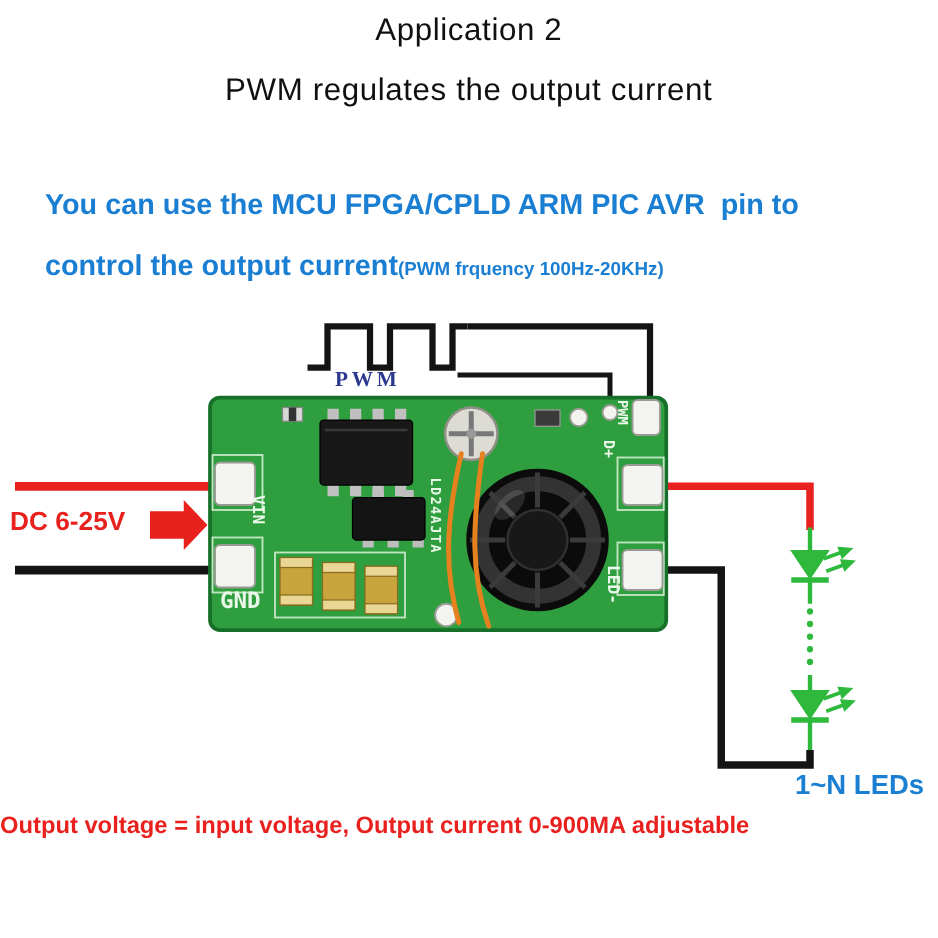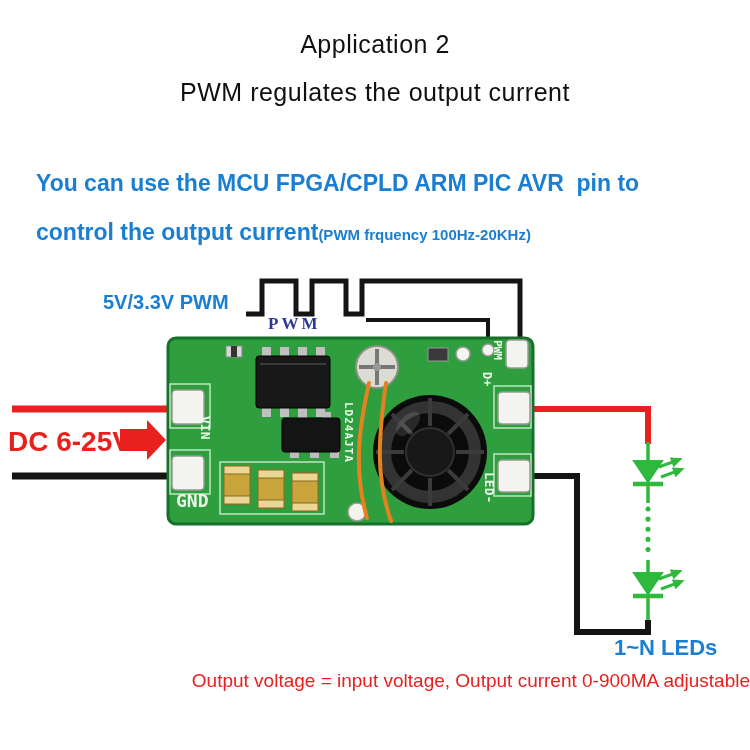--- a/index.html
+++ b/index.html
@@ -3,21 +3,21 @@
 <meta charset="utf-8">
 <style>
   * { margin:0; padding:0; box-sizing:border-box; }
   html,body { width:750px; height:750px; }
   body {
     background:#ffffff;
     font-family:"Liberation Sans", sans-serif;
     position:relative;
     overflow:hidden;
   }
-  .stage { position:absolute; inset:0; width:750px; height:562px;margin-top:20px; }
+  .stage { position:absolute; inset:0; width:750px; height:562px; }
   svg.diagram { position:absolute; left:0; top:0; }
   .abs { position:absolute; }
 
   .title, .subtitle {
     left:0; top:10px; width:750px; text-align:center;
     font-size:25px; color:#101010; letter-spacing:0.5px;
   }
   .subtitle { top:58px; }
 
   .desc { color:var(--accent-blue,#1a7fd2); font-weight:bold; white-space:pre; }
@@ -25,25 +25,25 @@
   .desc2 { left:36px; top:199px; font-size:23px; }
   .desc2 .note { font-size:15px; }
 
   .pwm-signal { left:103px; top:271px; font-size:20px; font-weight:bold; color:var(--accent-blue,#1a7fd2); }
   .pwm-caption {
     left:268px; top:294px; font-size:17px; font-weight:bold;
     font-family:"Liberation Serif", serif; letter-spacing:3px;
     color:var(--pwm-caption-blue,#2b3990);
   }
 
-  .dc-label { left:8px; top:406px; font-size:28px; font-weight:bold; color:var(--accent-red,#e8211f); }
-  .leds-label { left:614px; top:615px; font-size:22px; font-weight:bold; color:var(--accent-blue,#1a7fd2); }
+  .dc-label { left:8px; top:406px; font-size:21px; font-weight:bold; color:var(--accent-red,#e8211f); }
+  .leds-label { left:636px; top:615px; font-size:22px; font-weight:bold; color:var(--accent-blue,#1a7fd2); }
   .footer {
-    left:0; top:650px; width:750px; text-align:right;
-    font-size:19px; font-weight:normal; color:var(--accent-red,#e8211f);
+    left:0; top:650px; width:750px; text-align:left;
+    font-size:19px; font-weight:bold; color:var(--accent-red,#e8211f);
   }
 
   .silk {
     font-family:"DejaVu Sans Mono", monospace;
     font-weight:bold; color:#e9f8e9; line-height:1;
   }
   .rot { transform:rotate(90deg); transform-origin:top left; }
   .silk-vin      { left:212px; top:396px; font-size:13px; }
   .silk-gnd      { left:176px; top:472px; font-size:18px; }
   .silk-dplus    { left:493px; top:352px; font-size:12px; }
@@ -205,21 +205,20 @@
       </g>
     </g>
   </svg>
 
   <div class="abs title">Application 2</div>
   <div class="abs subtitle">PWM regulates the output current</div>
 
   <div class="abs desc desc1">You can use the MCU FPGA/CPLD ARM PIC AVR  pin to</div>
   <div class="abs desc desc2"><span>control the output current</span><span class="note">(PWM frquency 100Hz-20KHz)</span></div>
 
-  <div class="abs pwm-signal">5V/3.3V PWM</div>
   <div class="abs pwm-caption">PWM</div>
 
   <div class="abs dc-label">DC 6-25V</div>
 
   <div class="abs silk rot silk-vin">VIN</div>
   <div class="abs silk silk-gnd">GND</div>
   <div class="abs silk rot silk-dplus">D+</div>
   <div class="abs silk rot silk-ledminus">LED-</div>
   <div class="abs silk rot silk-pwmpin">PWM</div>
   <div class="abs silk rot silk-chip">LD24AJTA</div>

